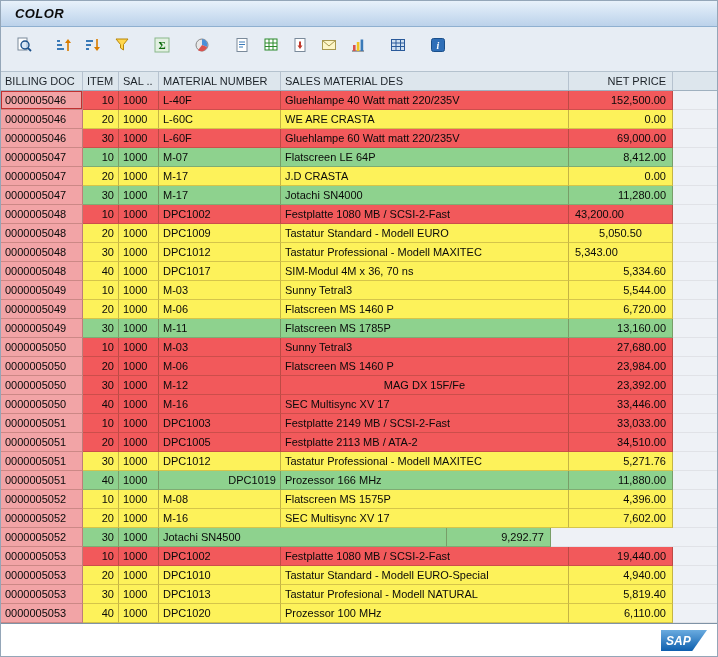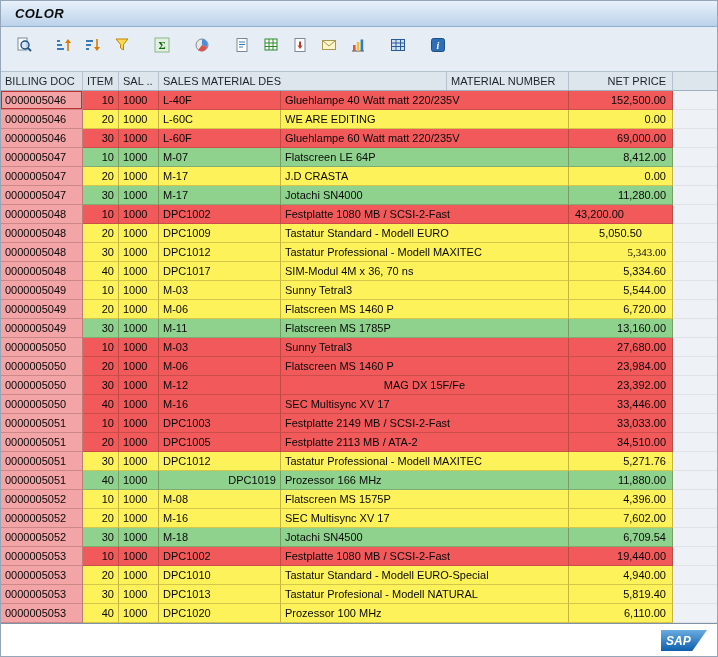--- a/index.html
+++ b/index.html
@@ -154,41 +154,41 @@
         <text x="8" y="12" font-size="10" font-weight="bold" font-style="italic" fill="#ffffff" text-anchor="middle" font-family="serif">i</text>
       </svg>
     </button>
   </div>
 
   <div class="grid">
     <div class="grid-header" id="grid-header">
         <div class="hcell c0" style="text-align: left;">BILLING DOC</div>
         <div class="hcell c1" style="text-align: left;">ITEM</div>
         <div class="hcell c2" style="text-align: left;">SAL ..</div>
+        <div class="hcell c3" style="text-align: left;">MATERIAL NUMBER</div>
         <div class="hcell c4" style="text-align: left;">SALES MATERIAL DES</div>
-        <div class="hcell c3" style="text-align: left;">MATERIAL NUMBER</div>
         <div class="hcell c5" style="text-align: right;">NET PRICE</div>
         <div class="hcell cfill"></div>
       </div>
     <div class="grid-body" id="grid-body">
         <div class="row row-red">
           <div class="cell c0 cell-key lead" style="text-align: left;">0000005046</div>
           <div class="cell c1" style="text-align: right;">10</div>
           <div class="cell c2" style="text-align: left;">1000</div>
           <div class="cell c3" style="text-align: left;">L-40F</div>
           <div class="cell c4" style="text-align: left;">Gluehlampe 40 Watt matt 220/235V</div>
           <div class="cell c5" style="text-align: right;">152,500.00</div>
           <div class="cell cfill"></div>
         </div>
         <div class="row row-yellow">
           <div class="cell c0 cell-key" style="text-align: left;">0000005046</div>
           <div class="cell c1" style="text-align: right;">20</div>
           <div class="cell c2" style="text-align: left;">1000</div>
           <div class="cell c3" style="text-align: left;">L-60C</div>
-          <div class="cell c4" style="text-align: left;">WE ARE EDITING</div>
+          <div class="cell c4" style="text-align: left;">WE ARE CRASTA</div>
           <div class="cell c5" style="text-align: right;">0.00</div>
           <div class="cell cfill"></div>
         </div>
         <div class="row row-red">
           <div class="cell c0 cell-key" style="text-align: left;">0000005046</div>
           <div class="cell c1" style="text-align: right;">30</div>
           <div class="cell c2" style="text-align: left;">1000</div>
           <div class="cell c3" style="text-align: left;">L-60F</div>
           <div class="cell c4" style="text-align: left;">Gluehlampe 60 Watt matt 220/235V</div>
           <div class="cell c5" style="text-align: right;">69,000.00</div>
@@ -238,21 +238,21 @@
           <div class="cell c4" style="text-align: left;">Tastatur Standard - Modell EURO</div>
           <div class="cell c5" style="text-align: center;">5,050.50</div>
           <div class="cell cfill"></div>
         </div>
         <div class="row row-yellow">
           <div class="cell c0 cell-key" style="text-align: left;">0000005048</div>
           <div class="cell c1" style="text-align: right;">30</div>
           <div class="cell c2" style="text-align: left;">1000</div>
           <div class="cell c3" style="text-align: left;">DPC1012</div>
           <div class="cell c4" style="text-align: left;">Tastatur Professional - Modell MAXITEC</div>
-          <div class="cell c5" style="text-align: right; font-family: Liberation Serif, serif;">5,343.00</div>
+          <div class="cell c5" style="">5,343.00</div>
           <div class="cell cfill"></div>
         </div>
         <div class="row row-yellow">
           <div class="cell c0 cell-key" style="text-align: left;">0000005048</div>
           <div class="cell c1" style="text-align: right;">40</div>
           <div class="cell c2" style="text-align: left;">1000</div>
           <div class="cell c3" style="text-align: left;">DPC1017</div>
           <div class="cell c4" style="text-align: left;">SIM-Modul 4M x 36, 70 ns</div>
           <div class="cell c5" style="text-align: right;">5,334.60</div>
           <div class="cell cfill"></div>
@@ -371,23 +371,22 @@
           <div class="cell c2" style="text-align: left;">1000</div>
           <div class="cell c3" style="text-align: left;">M-16</div>
           <div class="cell c4" style="text-align: left;">SEC Multisync XV 17</div>
           <div class="cell c5" style="text-align: right;">7,602.00</div>
           <div class="cell cfill"></div>
         </div>
         <div class="row row-green">
           <div class="cell c0 cell-key" style="text-align: left;">0000005052</div>
           <div class="cell c1" style="text-align: right;">30</div>
           <div class="cell c2" style="text-align: left;">1000</div>
-          <div class="cell c3" style="text-align: left;">M-18</div>
           <div class="cell c4" style="text-align: left;">Jotachi SN4500</div>
-          <div class="cell c5" style="text-align: right;">6,709.54</div>
+          <div class="cell c5" style="text-align: right;">9,292.77</div>
           <div class="cell cfill"></div>
         </div>
         <div class="row row-red">
           <div class="cell c0 cell-key" style="text-align: left;">0000005053</div>
           <div class="cell c1" style="text-align: right;">10</div>
           <div class="cell c2" style="text-align: left;">1000</div>
           <div class="cell c3" style="text-align: left;">DPC1002</div>
           <div class="cell c4" style="text-align: left;">Festplatte 1080 MB / SCSI-2-Fast</div>
           <div class="cell c5" style="text-align: right;">19,440.00</div>
           <div class="cell cfill"></div>

